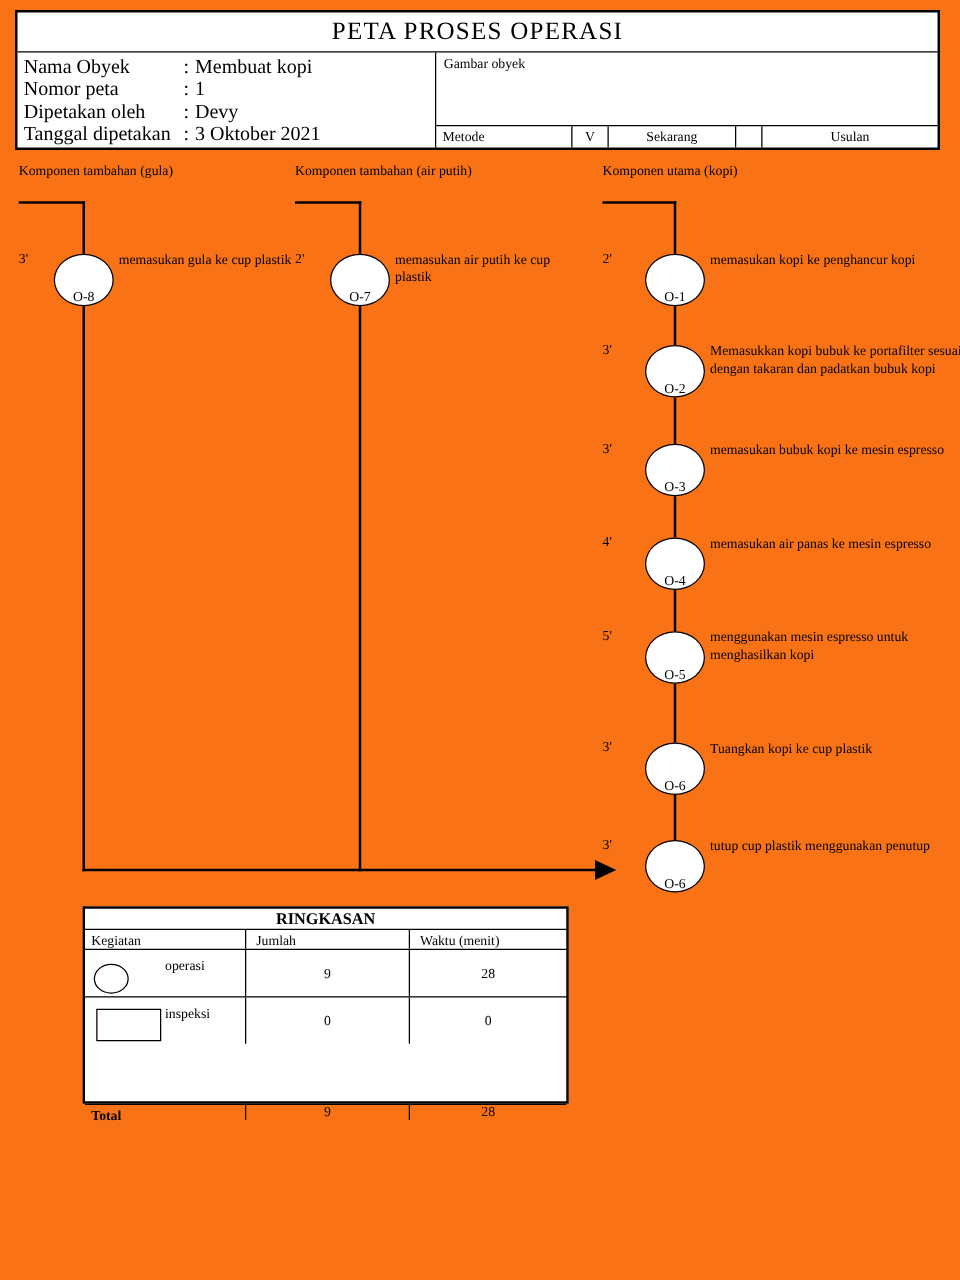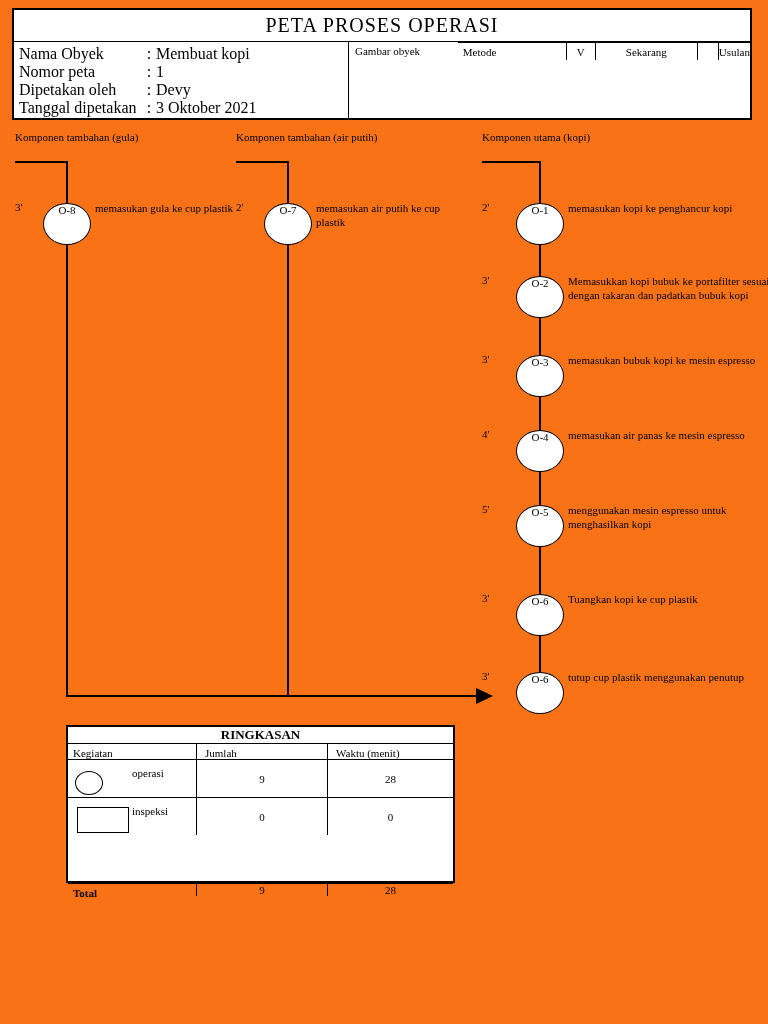--- a/index.html
+++ b/index.html
@@ -22,35 +22,35 @@
     font-size:20px; letter-spacing:1px;
   }
   .header-body { flex:1; display:flex; }
   .header-left {
     width:334px; display:flex; flex-direction:column;
     justify-content:space-around; padding:2px 0;
   }
   .field-row { display:flex; font-size:16px; line-height:13px; }
   .field-label { width:128px; padding-left:5px; }
   .field-colon { width:14px; text-align:center; }
-  .header-right { flex:1; border-left:1px solid #000; display:flex; }
+  .header-right { flex:1; border-left:1px solid #000; display:flex; flex-direction:column; }
   .gambar-cell { flex:1; padding:3px 6px; font-size:11px; }
   .metode-row { height:18px; border-top:1px solid #000; display:flex; font-size:11px; }
   .metode-row .cell { border-right:1px solid #000; display:flex; align-items:center; }
   .cell.c-metode { width:109px; padding-left:5px; }
   .cell.c-check { width:29px; justify-content:center; }
   .cell.c-sekarang { width:102px; justify-content:center; }
   .cell.c-empty { width:21px; }
   .cell.c-usulan { flex:1; border-right:none; justify-content:center; }
 
   
   .col-label { position:absolute; font-size:11px; white-space:nowrap; }
   .op-circle {
     position:absolute; border:1.5px solid #000; border-radius:50%;
-    background:#fff; display:flex; align-items:flex-start; justify-content:center;
+    background:#fff; display:flex; align-items:flex-end; justify-content:center;
     font-size:11px;
   }
   .op-time { position:absolute; font-size:11px; width:30px; }
   .op-desc { position:absolute; font-size:11px; line-height:14px; }
   .arrow-right {
     position:absolute; width:0; height:0;
     border-top:8px solid transparent; border-bottom:8px solid transparent;
     border-left:17px solid #000;
   }
 

